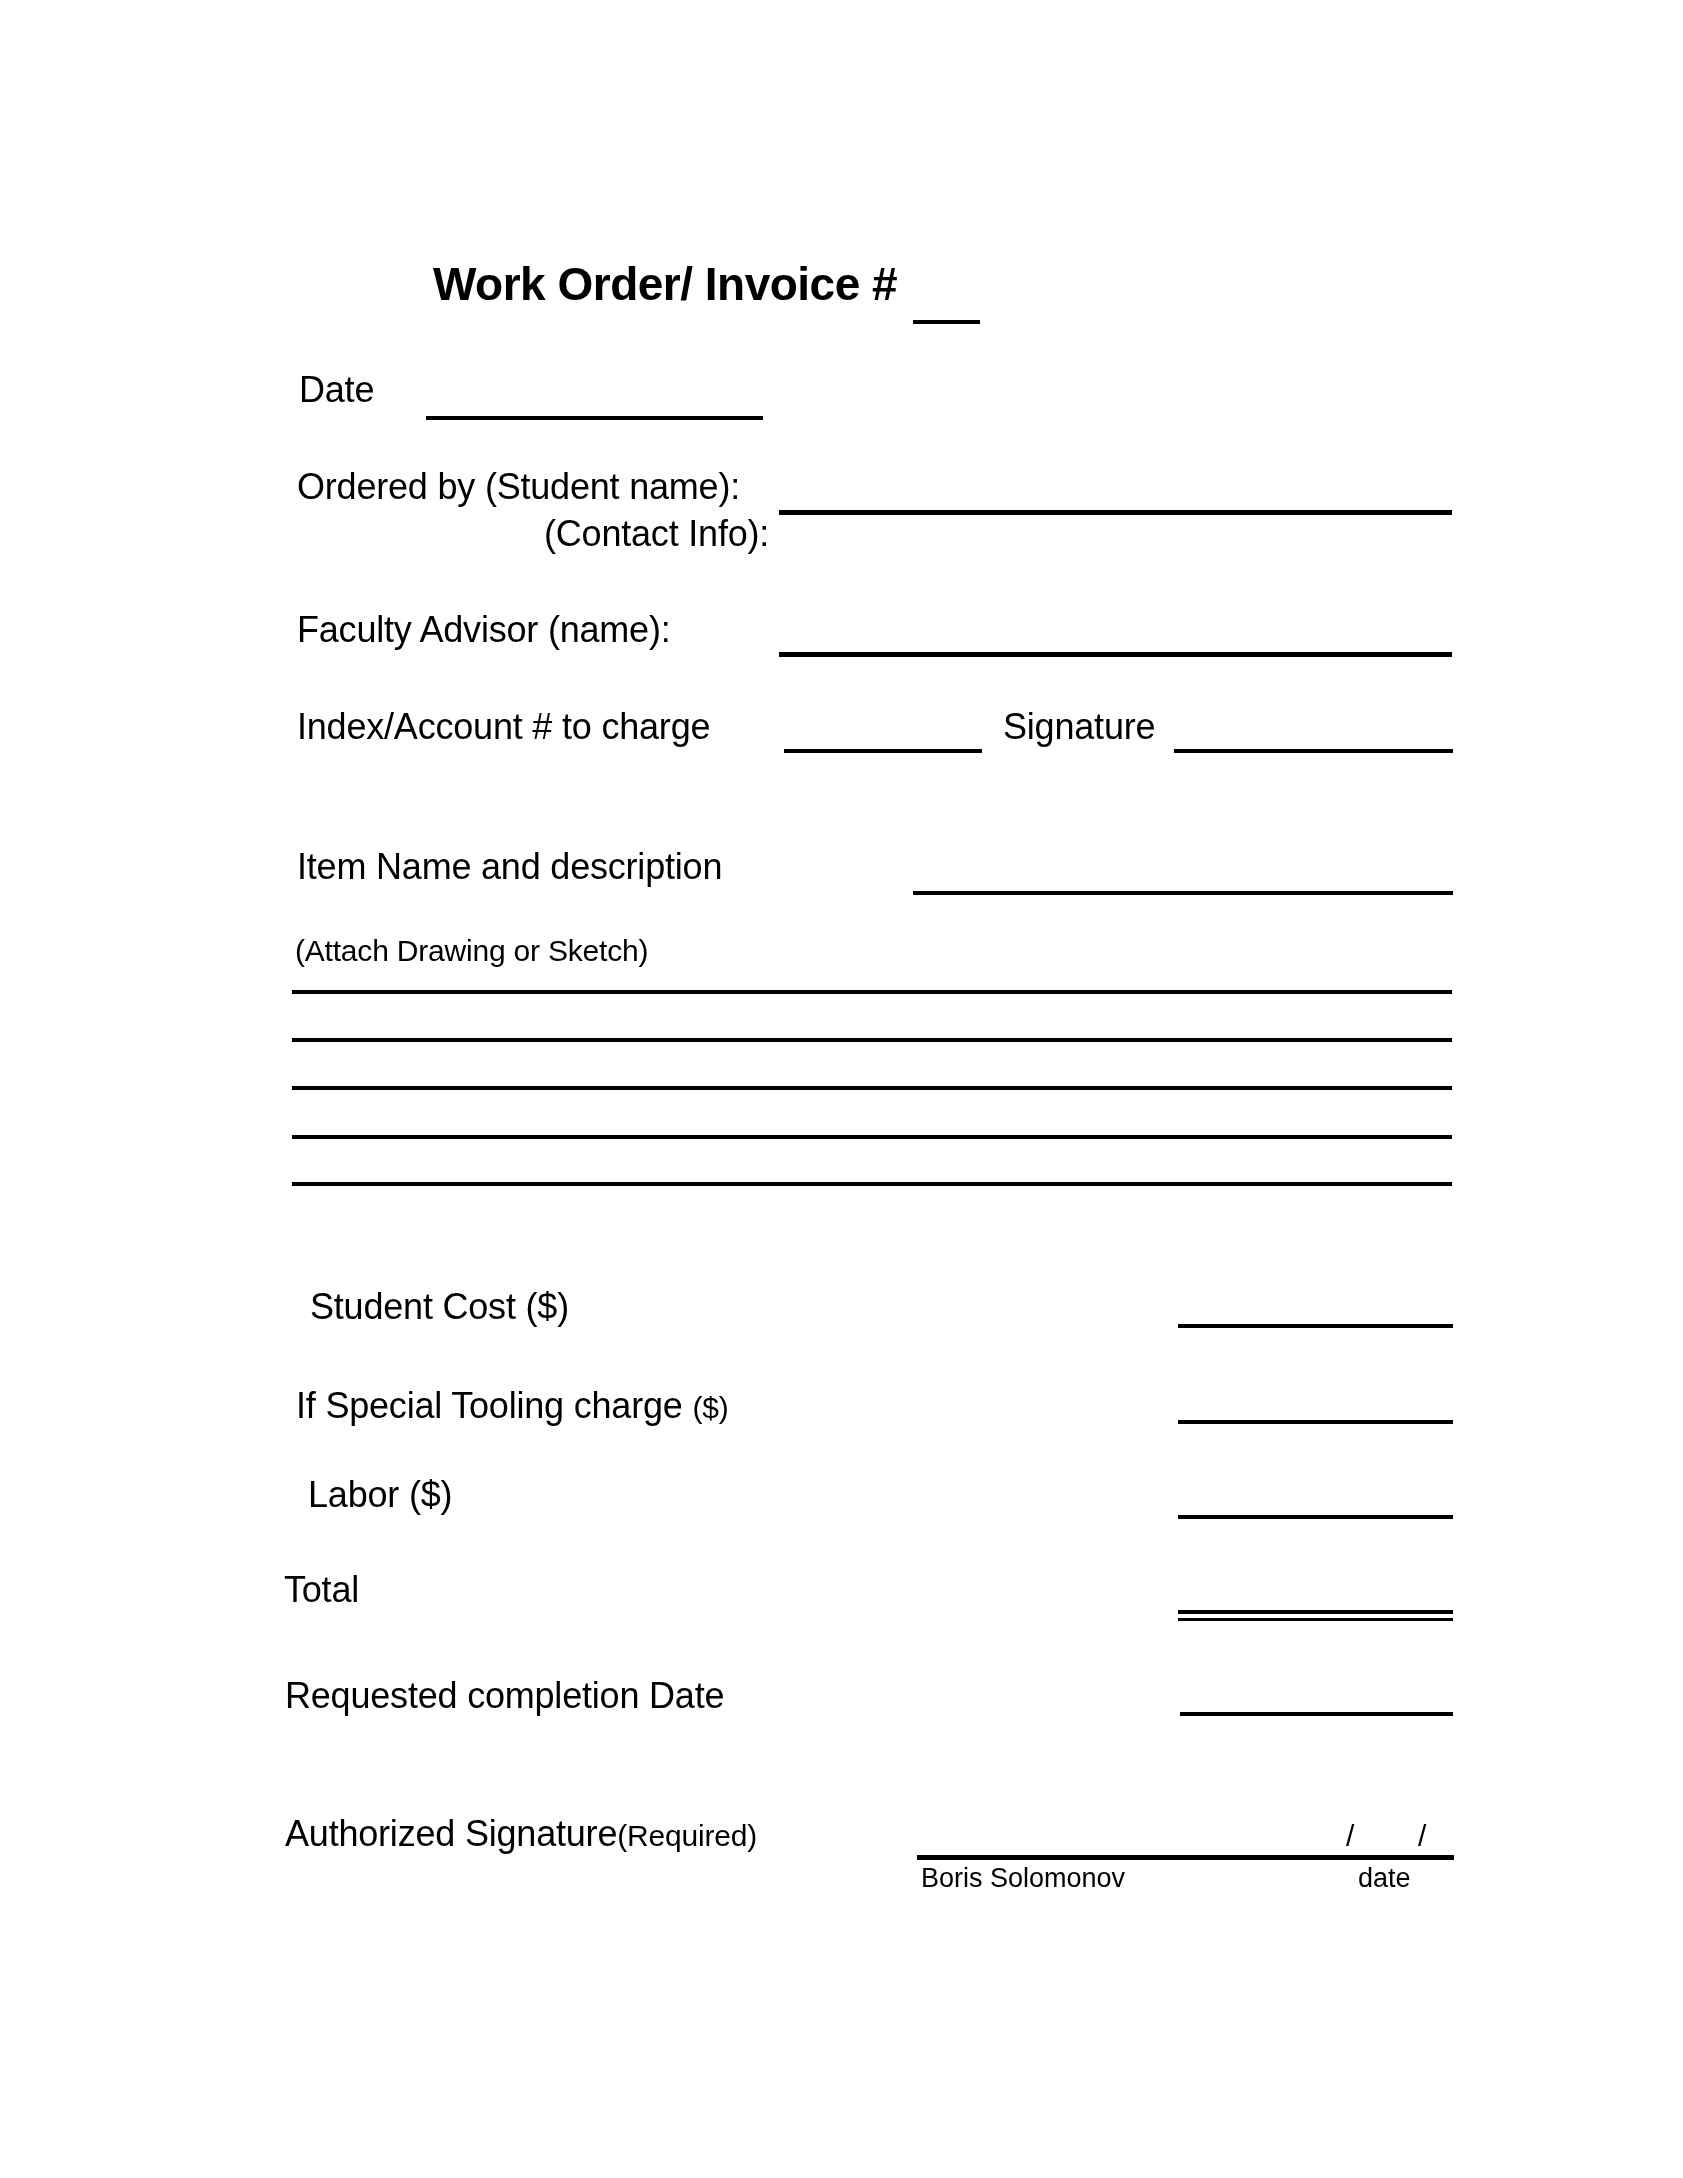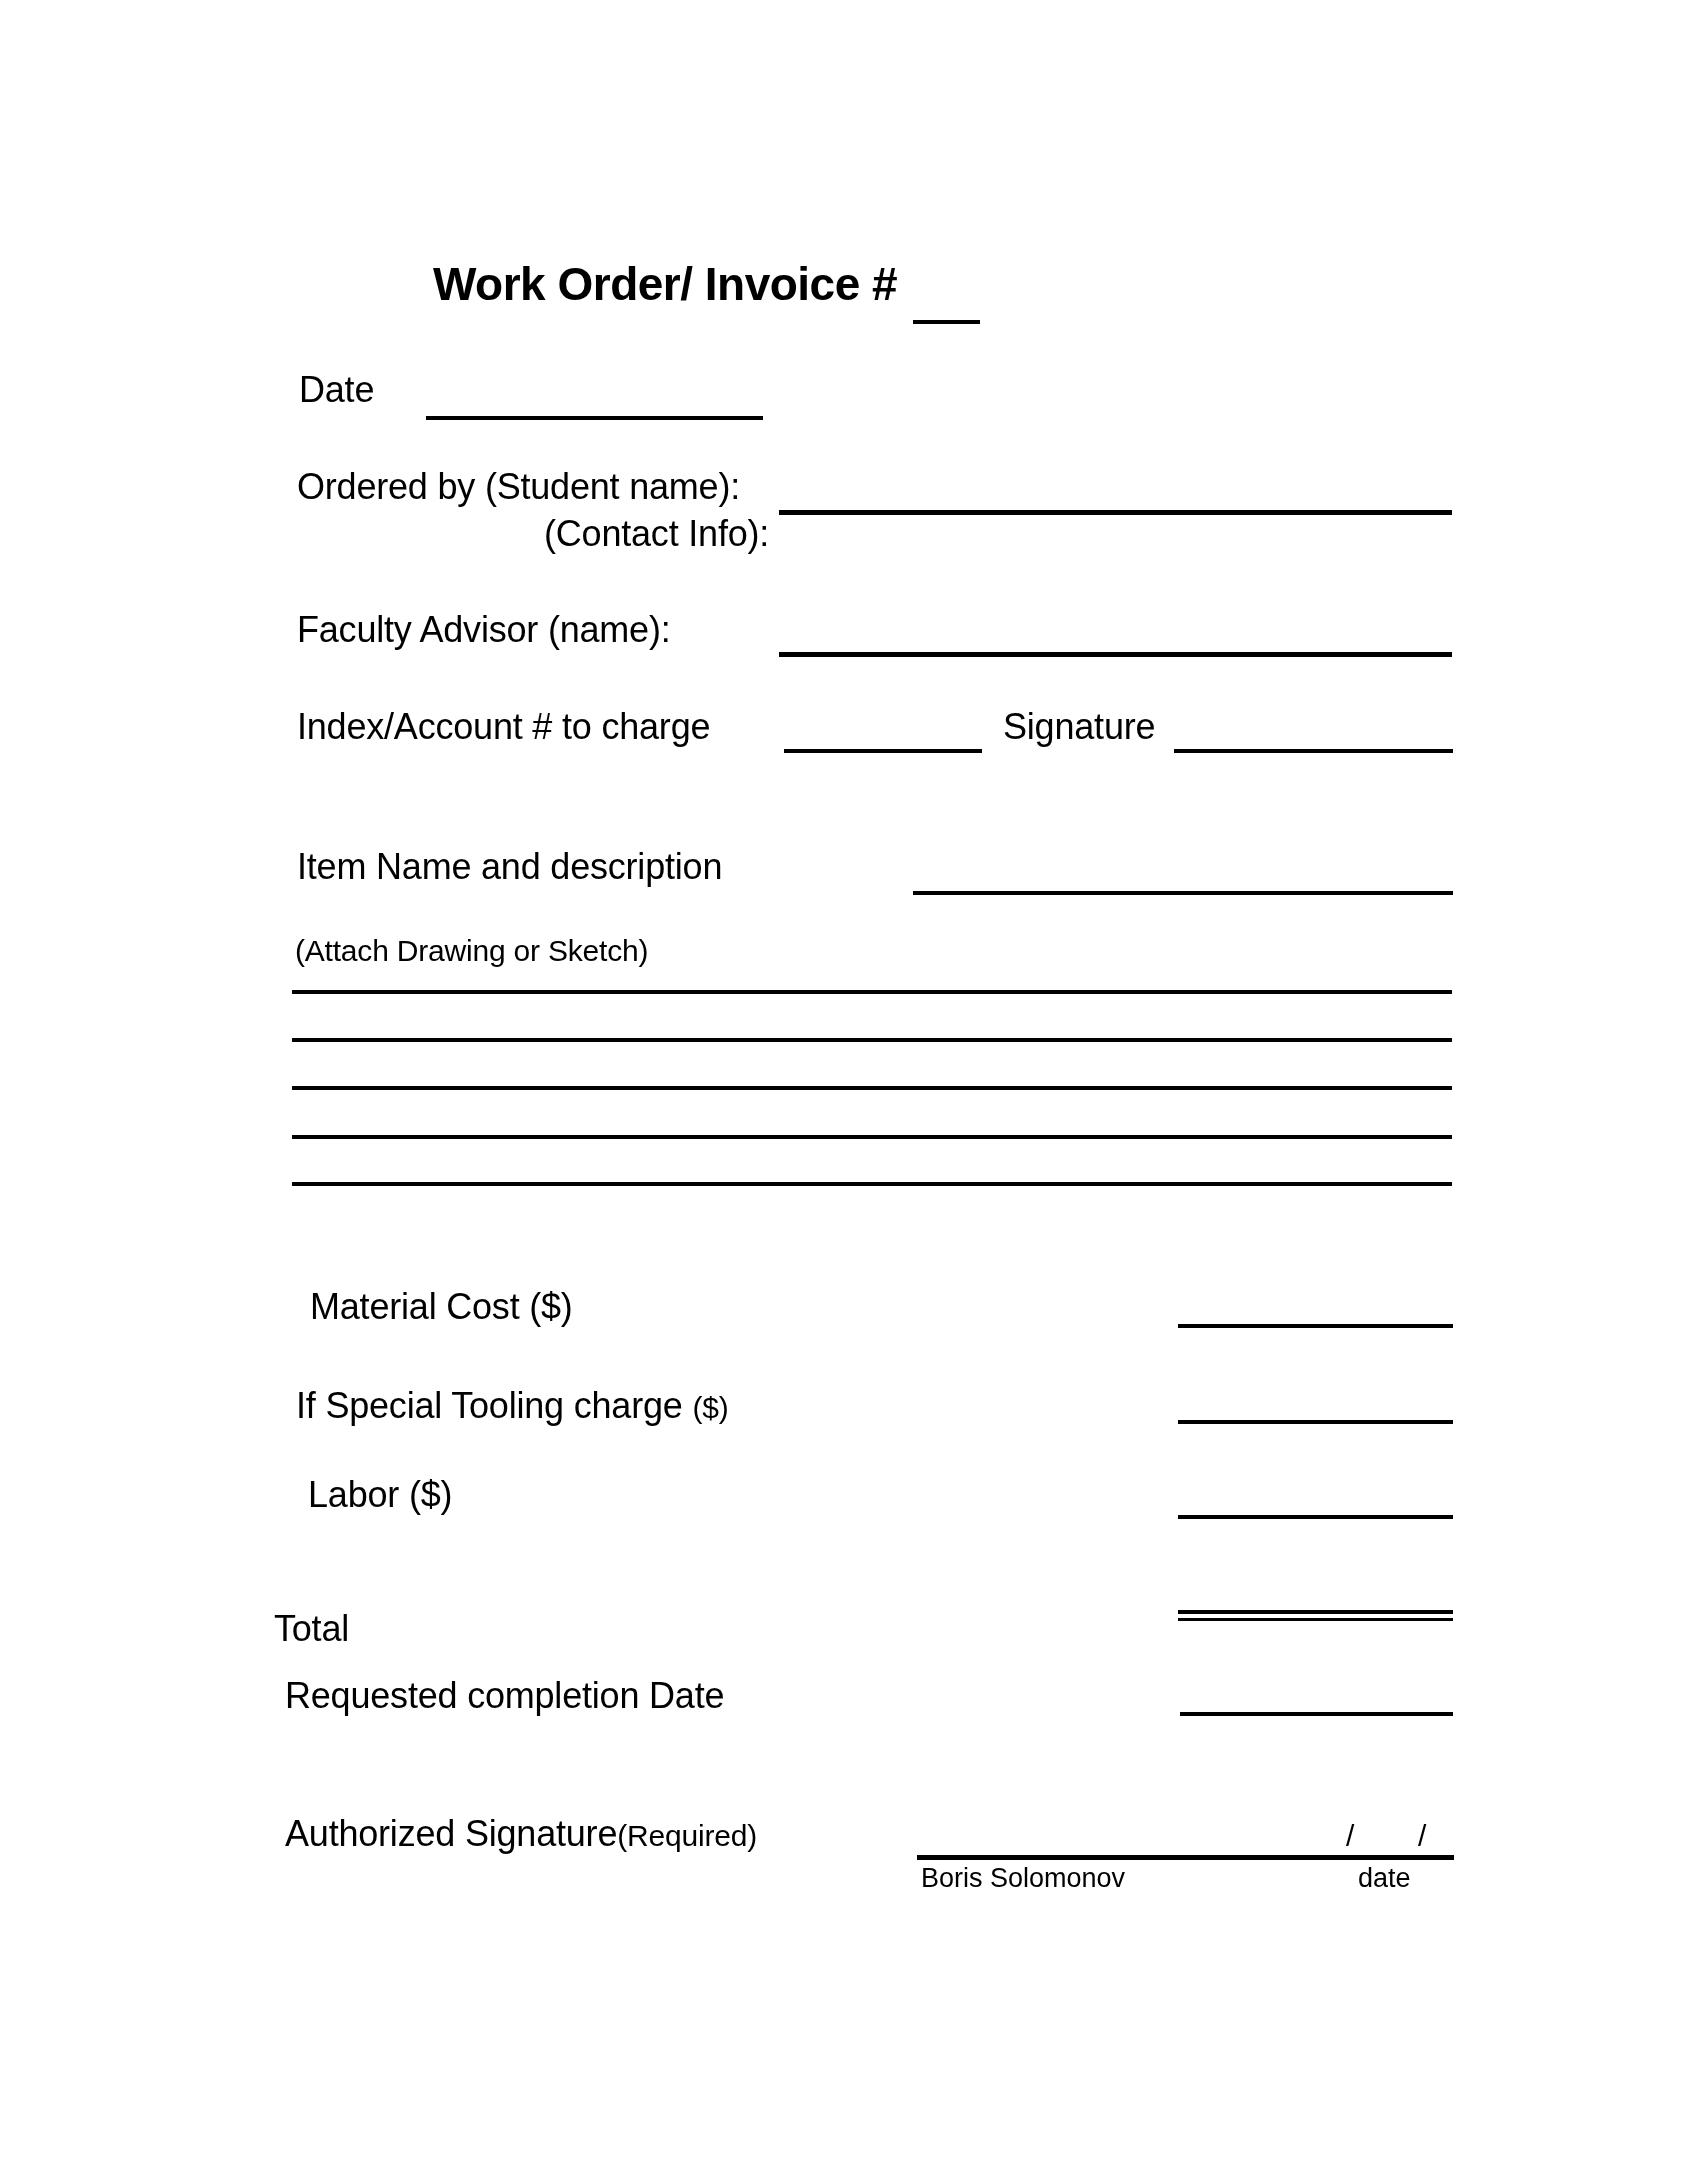--- a/index.html
+++ b/index.html
@@ -56,30 +56,30 @@
   <div class="abs lbl" style="left:297px;top:849px;">Item Name and description</div>
   <div class="line" style="left:913px;top:891px;width:540px;height:4px;"></div>
   <div class="abs small" style="left:295px;top:936px;">(Attach Drawing or Sketch)</div>
 
   <div class="line" style="left:292px;top:990px;width:1160px;height:4px;"></div>
   <div class="line" style="left:292px;top:1038px;width:1160px;height:4px;"></div>
   <div class="line" style="left:292px;top:1086px;width:1160px;height:4px;"></div>
   <div class="line" style="left:292px;top:1135px;width:1160px;height:4px;"></div>
   <div class="line" style="left:292px;top:1182px;width:1160px;height:4px;"></div>
 
-  <div class="abs lbl" style="left:310px;top:1289px;">Material Cost ($)</div>
+  <div class="abs lbl" style="left:310px;top:1289px;">Student Cost ($)</div>
   <div class="line" style="left:1178px;top:1324px;width:275px;height:4px;"></div>
 
   <div class="abs lbl" style="left:296px;top:1388px;"><span>If Special Tooling charge </span><span class="small">($)</span></div>
   <div class="line" style="left:1178px;top:1420px;width:275px;height:4px;"></div>
 
   <div class="abs lbl" style="left:308px;top:1477px;">Labor ($)</div>
   <div class="line" style="left:1178px;top:1515px;width:275px;height:4px;"></div>
 
-  <div class="abs lbl" style="left:274px;top:1572px;margin-top:39px;">Total</div>
+  <div class="abs lbl" style="left:284px;top:1572px;">Total</div>
   <div class="dline" style="left:1178px;top:1610px;width:275px;"></div>
 
   <div class="abs lbl" style="left:285px;top:1678px;">Requested completion Date</div>
   <div class="line" style="left:1180px;top:1712px;width:273px;height:4px;"></div>
 
   <div class="abs lbl" style="left:285px;top:1816px;"><span>Authorized Signature</span><span class="small">(Required)</span></div>
   <div class="abs small" style="left:1346px;top:1821px;">/</div>
   <div class="abs small" style="left:1418px;top:1821px;">/</div>
   <div class="line" style="left:917px;top:1855px;width:537px;height:5px;"></div>
   <div class="abs tiny" style="left:921px;top:1865px;">Boris Solomonov</div>

